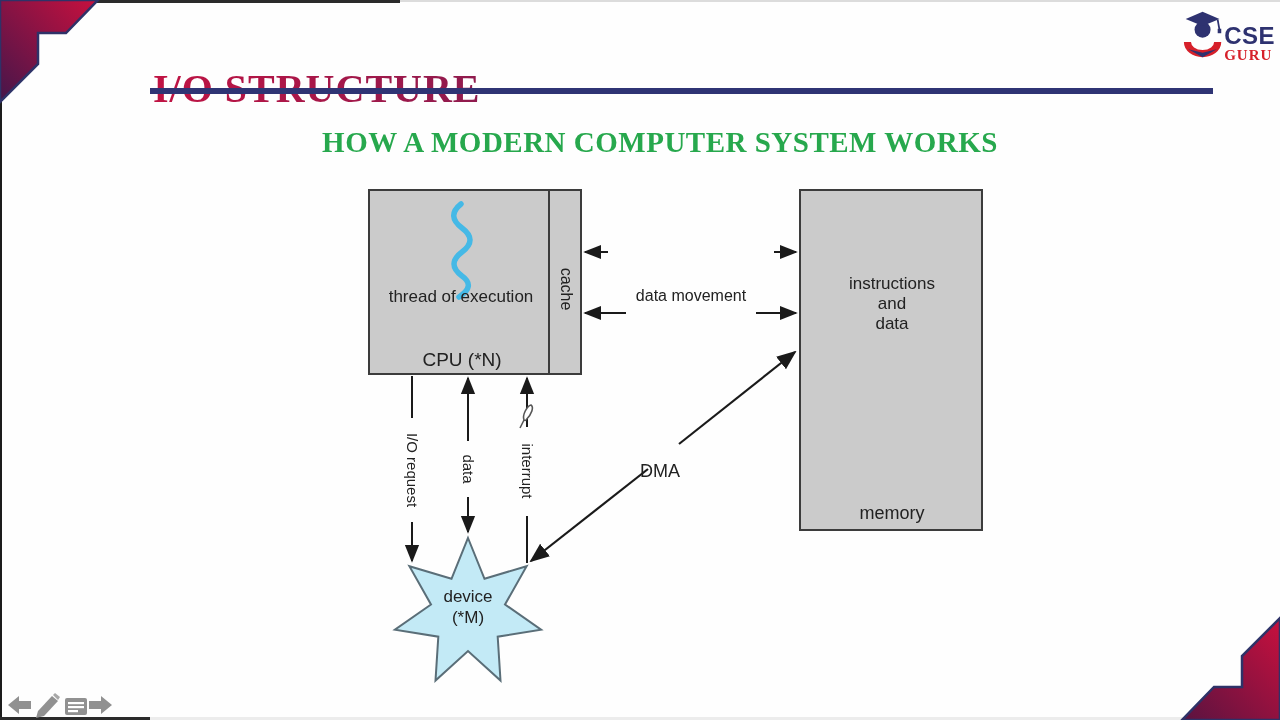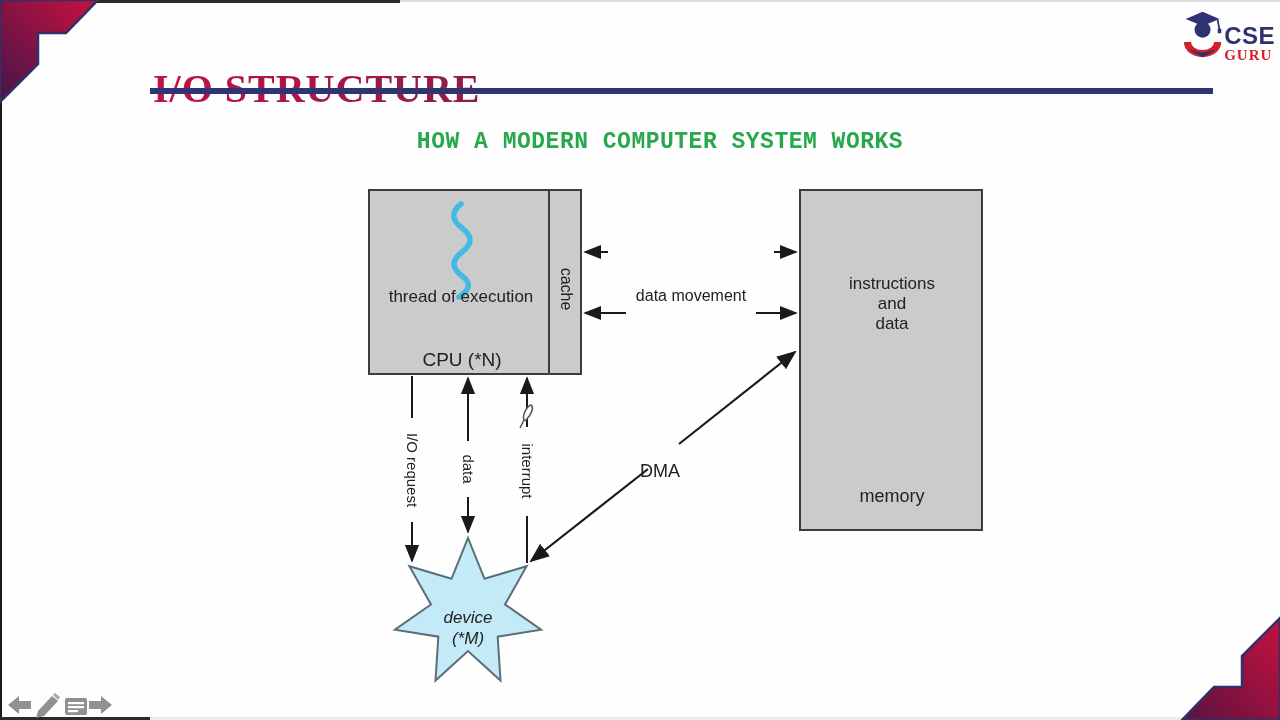--- a/index.html
+++ b/index.html
@@ -25,45 +25,45 @@
     background:linear-gradient(90deg,#c01343 0%, #8f1b4e 100%);
     -webkit-background-clip:text;background-clip:text;-webkit-text-fill-color:transparent;
     white-space:nowrap;
   }
   .title-underline{
     position:absolute;left:150px;top:88px;width:1063px;height:6px;
     background:var(--underline-navy,#2f3474);
   }
   .subtitle{
     position:absolute;left:660px;top:142px;transform:translate(-50%,-50%);
-    font-family:Liberation Mono, monospace;font-weight:bold;font-size:23px;letter-spacing:0.5px;
+    font-family:Liberation Serif, serif;font-weight:bold;font-size:29px;letter-spacing:0.5px;
     color:var(--subtitle-green,#27a84d);white-space:nowrap;
   }
   
   .logo{position:absolute;left:1183px;top:5px;width:92px;height:58px;display:flex;align-items:flex-end;}
   .logo-text{display:flex;flex-direction:column;line-height:1;margin-left:2px;}
   .logo-cse{font-family:"Liberation Sans",sans-serif;font-weight:bold;font-size:24px;color:var(--logo-navy,#2e3270);letter-spacing:0.5px;}
   .logo-guru{font-family:"Liberation Serif",serif;font-weight:bold;font-size:15px;color:var(--logo-red,#d6202a);letter-spacing:1px;}
   
   .diagram-svg{position:absolute;left:0;top:0;pointer-events:none;}
   .lbl{position:absolute;transform:translate(-50%,-50%);font-size:16px;color:#222;
        text-align:center;white-space:nowrap;line-height:20px;}
   .lbl.vert{transform:translate(-50%,-50%) rotate(90deg);}
   .lbl-thread{left:461px;top:297px;font-size:17px;}
   .lbl-cpu{left:462px;top:360px;font-size:19px;}
   .lbl-cache{left:566px;top:289px;font-size:16px;}
   .lbl-iec{left:688px;top:262px;font-size:16px;}
   .lbl-dm{left:691px;top:296px;font-size:16px;}
   .lbl-mem-content{left:892px;top:304px;font-size:17px;}
-  .lbl-memory{left:892px;top:496px;font-size:18px;text-align:center;}
+  .lbl-memory{left:892px;top:513px;font-size:18px;text-align:center;}
   .lbl-io{left:412px;top:470px;font-size:15px;}
   .lbl-data{left:468px;top:469px;font-size:15px;}
   .lbl-intr{left:527px;top:471px;font-size:15px;}
   .lbl-dma{left:660px;top:458px;font-size:18px;margin-top:13px;}
-  .lbl-device{left:468px;top:628px;font-size:17px;line-height:21px;font-style:italic;}
+  .lbl-device{left:468px;top:607px;font-size:17px;line-height:21px;}
   .pen-cursor{position:absolute;left:517px;top:402px;}
   
   .navbar{position:absolute;left:8px;top:692px;width:104px;height:26px;}
   .navbar svg{display:block;}
 </style>
 </head>
 <body>
 
 <div class="slide">
 

